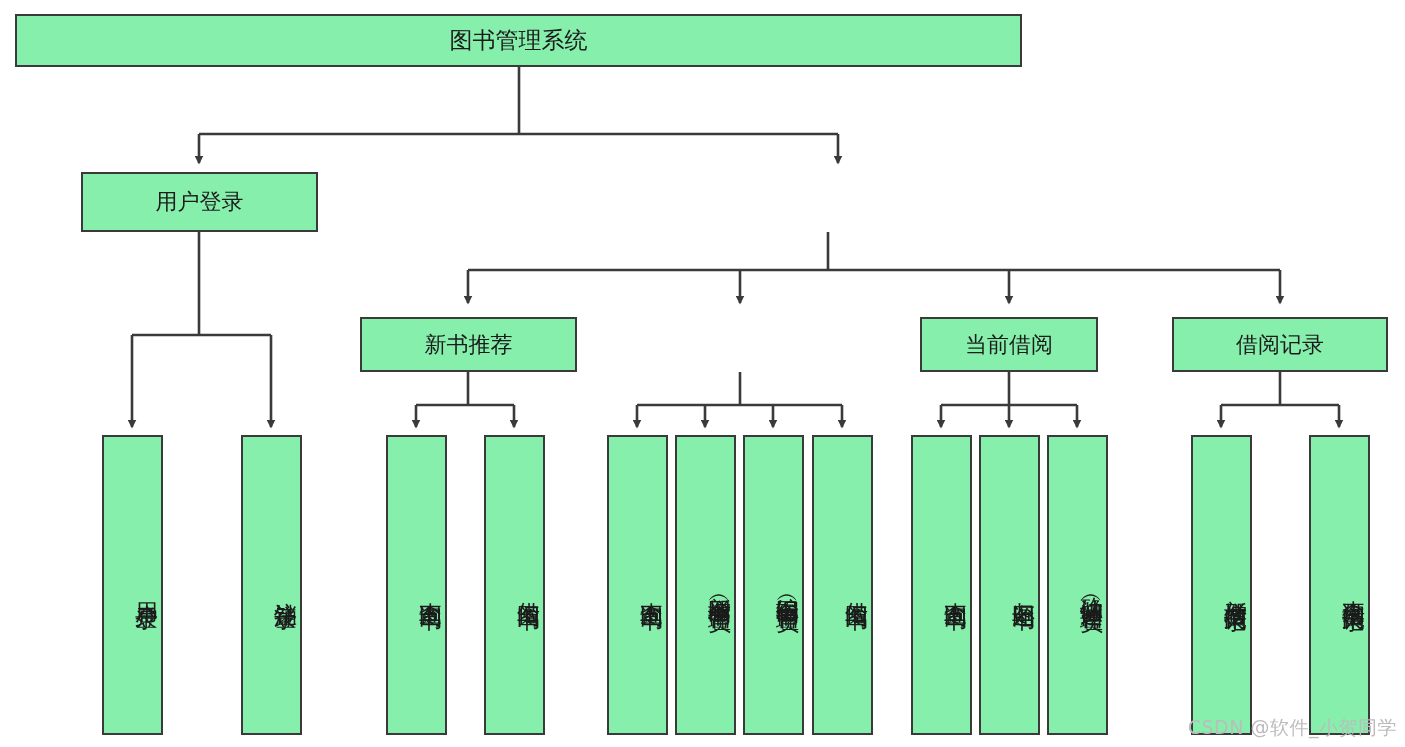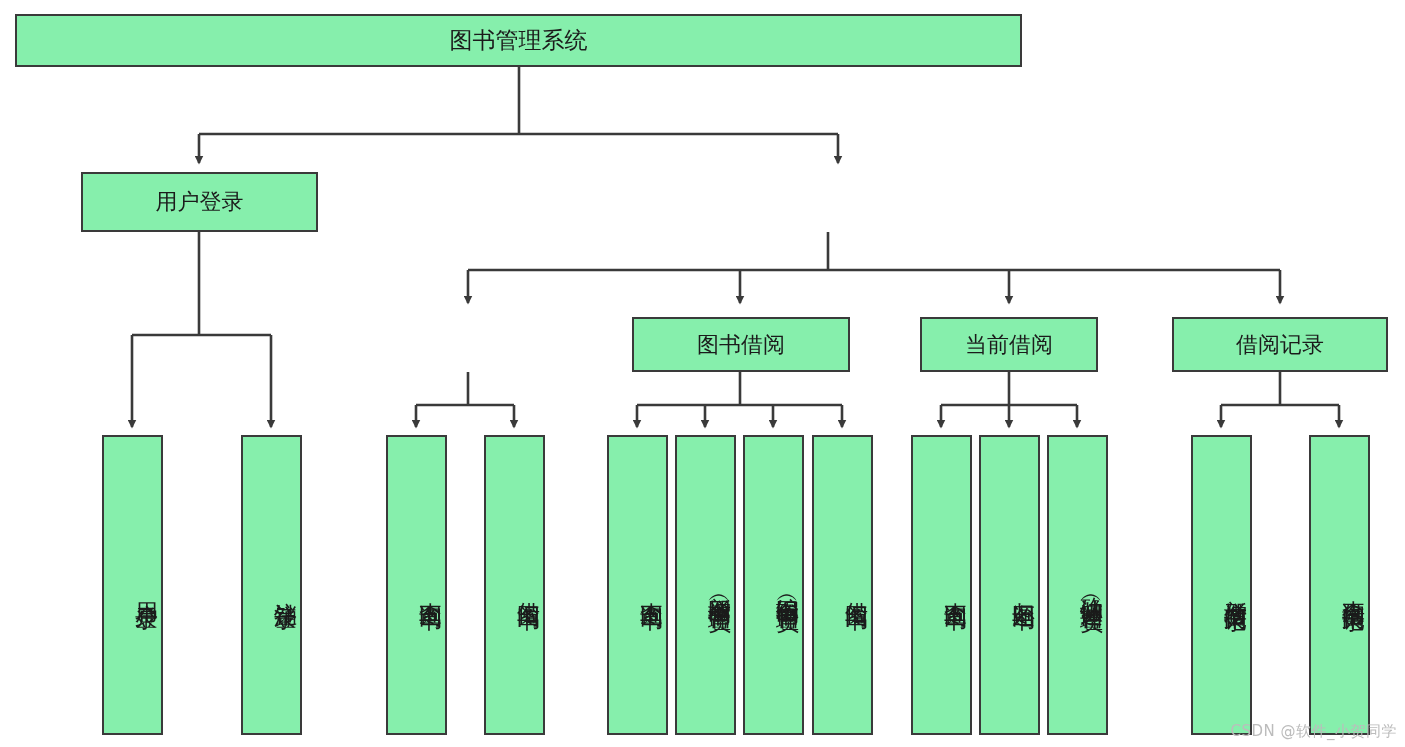--- a/index.html
+++ b/index.html
@@ -55,21 +55,21 @@
     display: block;
   }
   .node.leaf .lbl {
     writing-mode: vertical-rl;
     text-orientation: upright;
   }
   #watermark {
     position: absolute;
     right: 8px;
     bottom: 6px;
-    font-size: 15px;
+    font-size: 19px;
     color: #bcbcbc;
     white-space: nowrap;
     letter-spacing: 0.5px;
   }
 </style>
 </head>
 <body>
 
 <div id="canvas">
 
@@ -124,22 +124,22 @@
   </svg>
 
   <div class="node root" style="left:15px; top:14px; width:1007px; height:53px;">
     <span class="lbl">图书管理系统</span>
   </div>
 
   <div class="node h" style="left:81px; top:172px; width:237px; height:60px;">
     <span class="lbl">用户登录</span>
   </div>
 
-  <div class="node h" style="left:632px; top:317px; width:218px; height:55px;">
-    <span class="lbl">图书借阅</span>
+  <div class="node h" style="left:360px; top:317px; width:217px; height:55px;">
+    <span class="lbl">新书推荐</span>
   </div>
   <div class="node h" style="left:920px; top:317px; width:178px; height:55px;text-align:center;">
     <span class="lbl">当前借阅</span>
   </div>
   <div class="node h" style="left:1172px; top:317px; width:216px; height:55px;">
     <span class="lbl">借阅记录</span>
   </div>
 
   <div class="node leaf" style="left:102px; top:435px; width:61px; height:300px;">
     <span class="lbl">用户登录</span>

